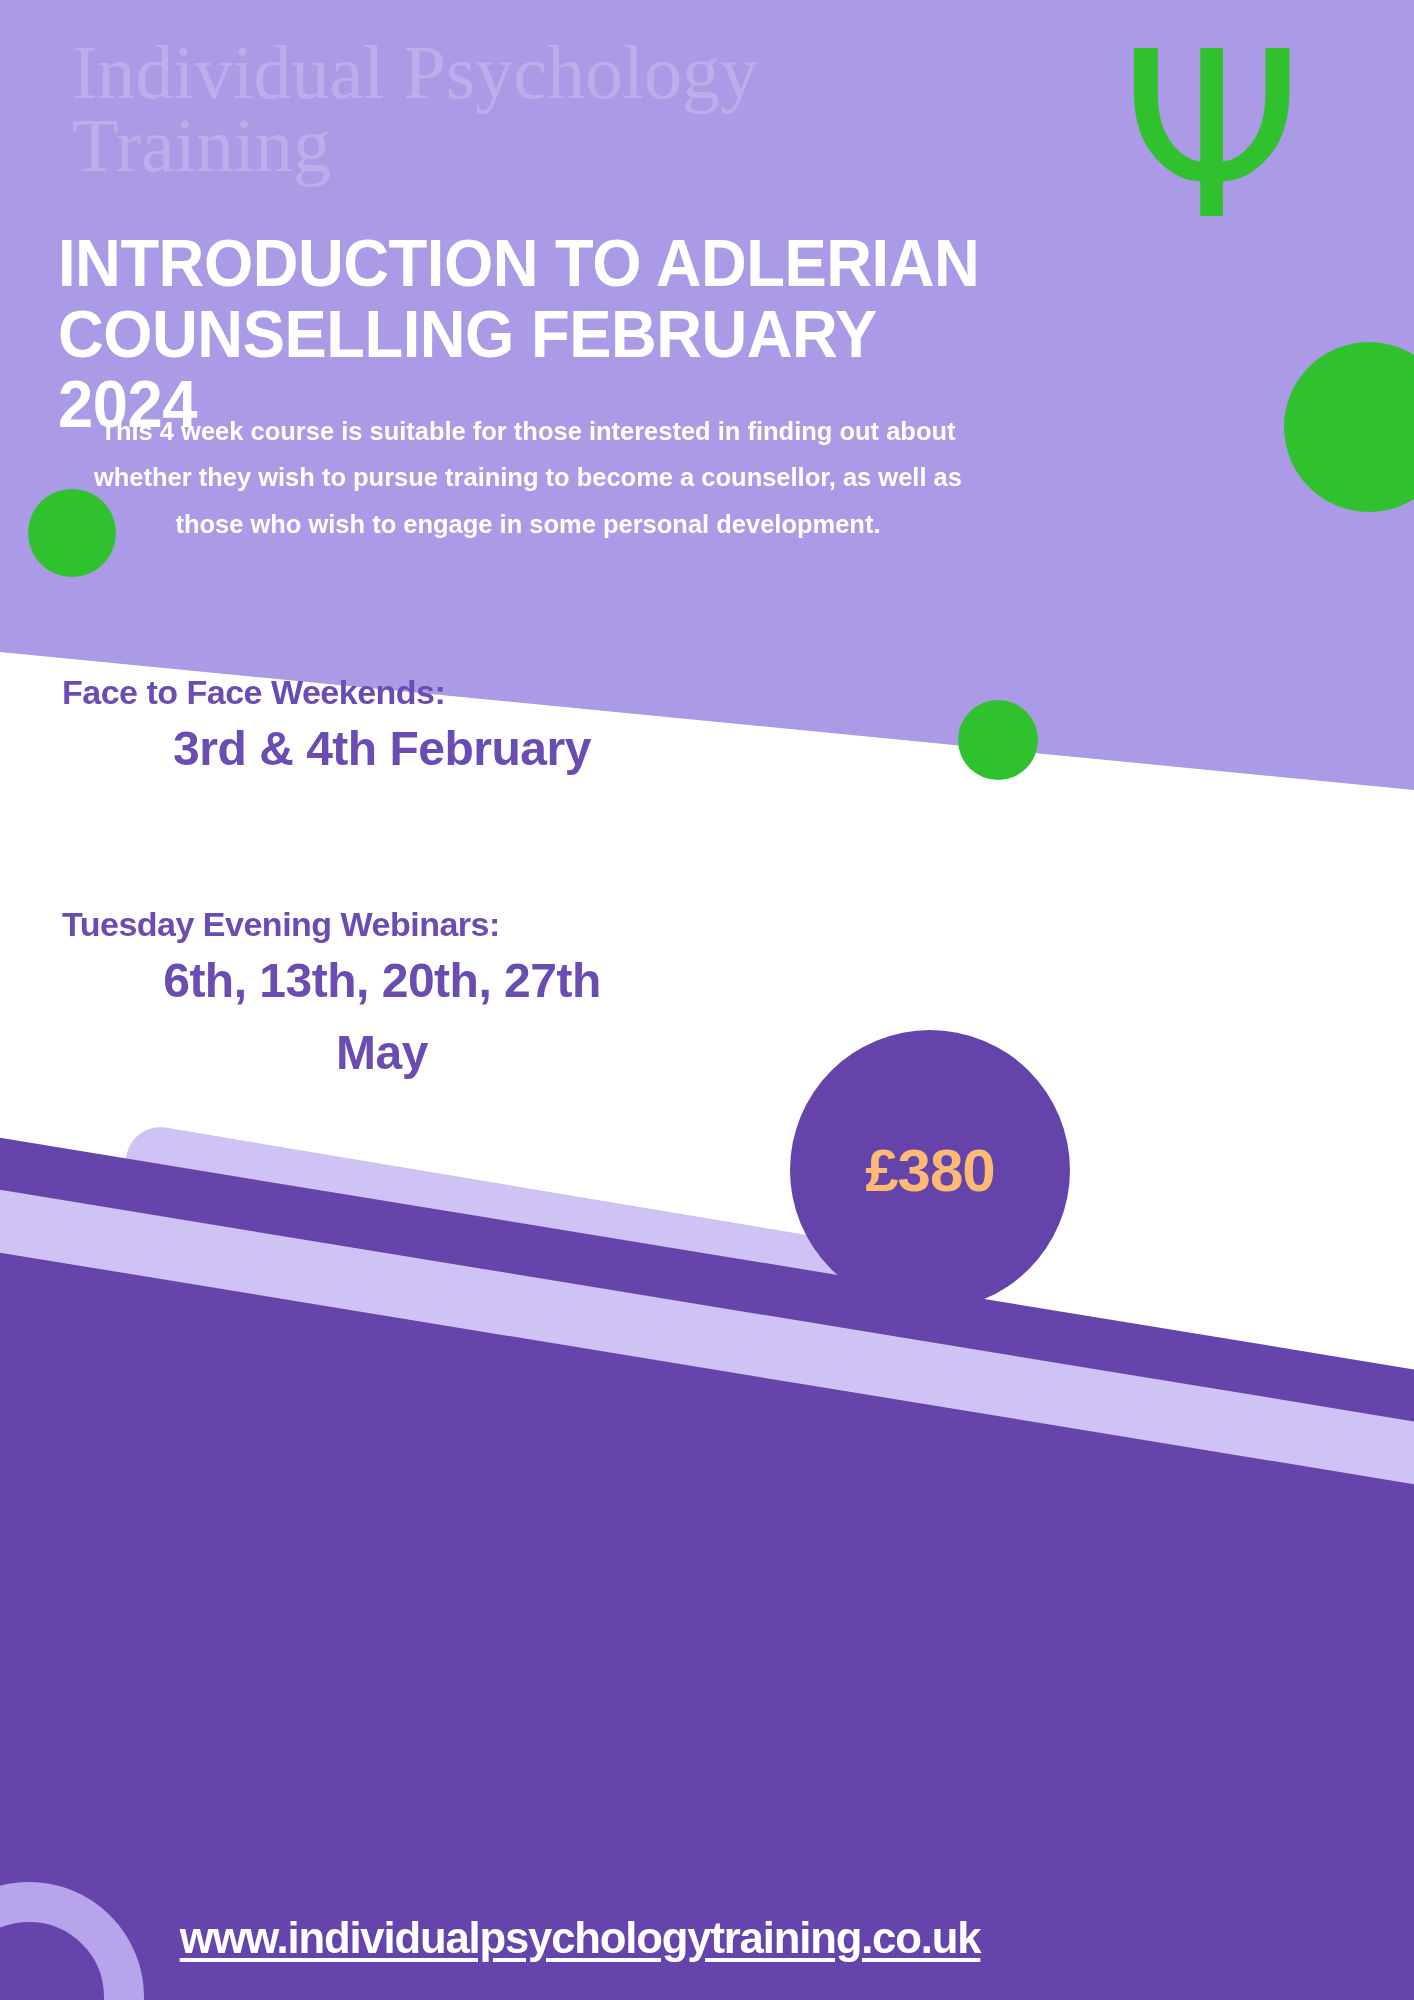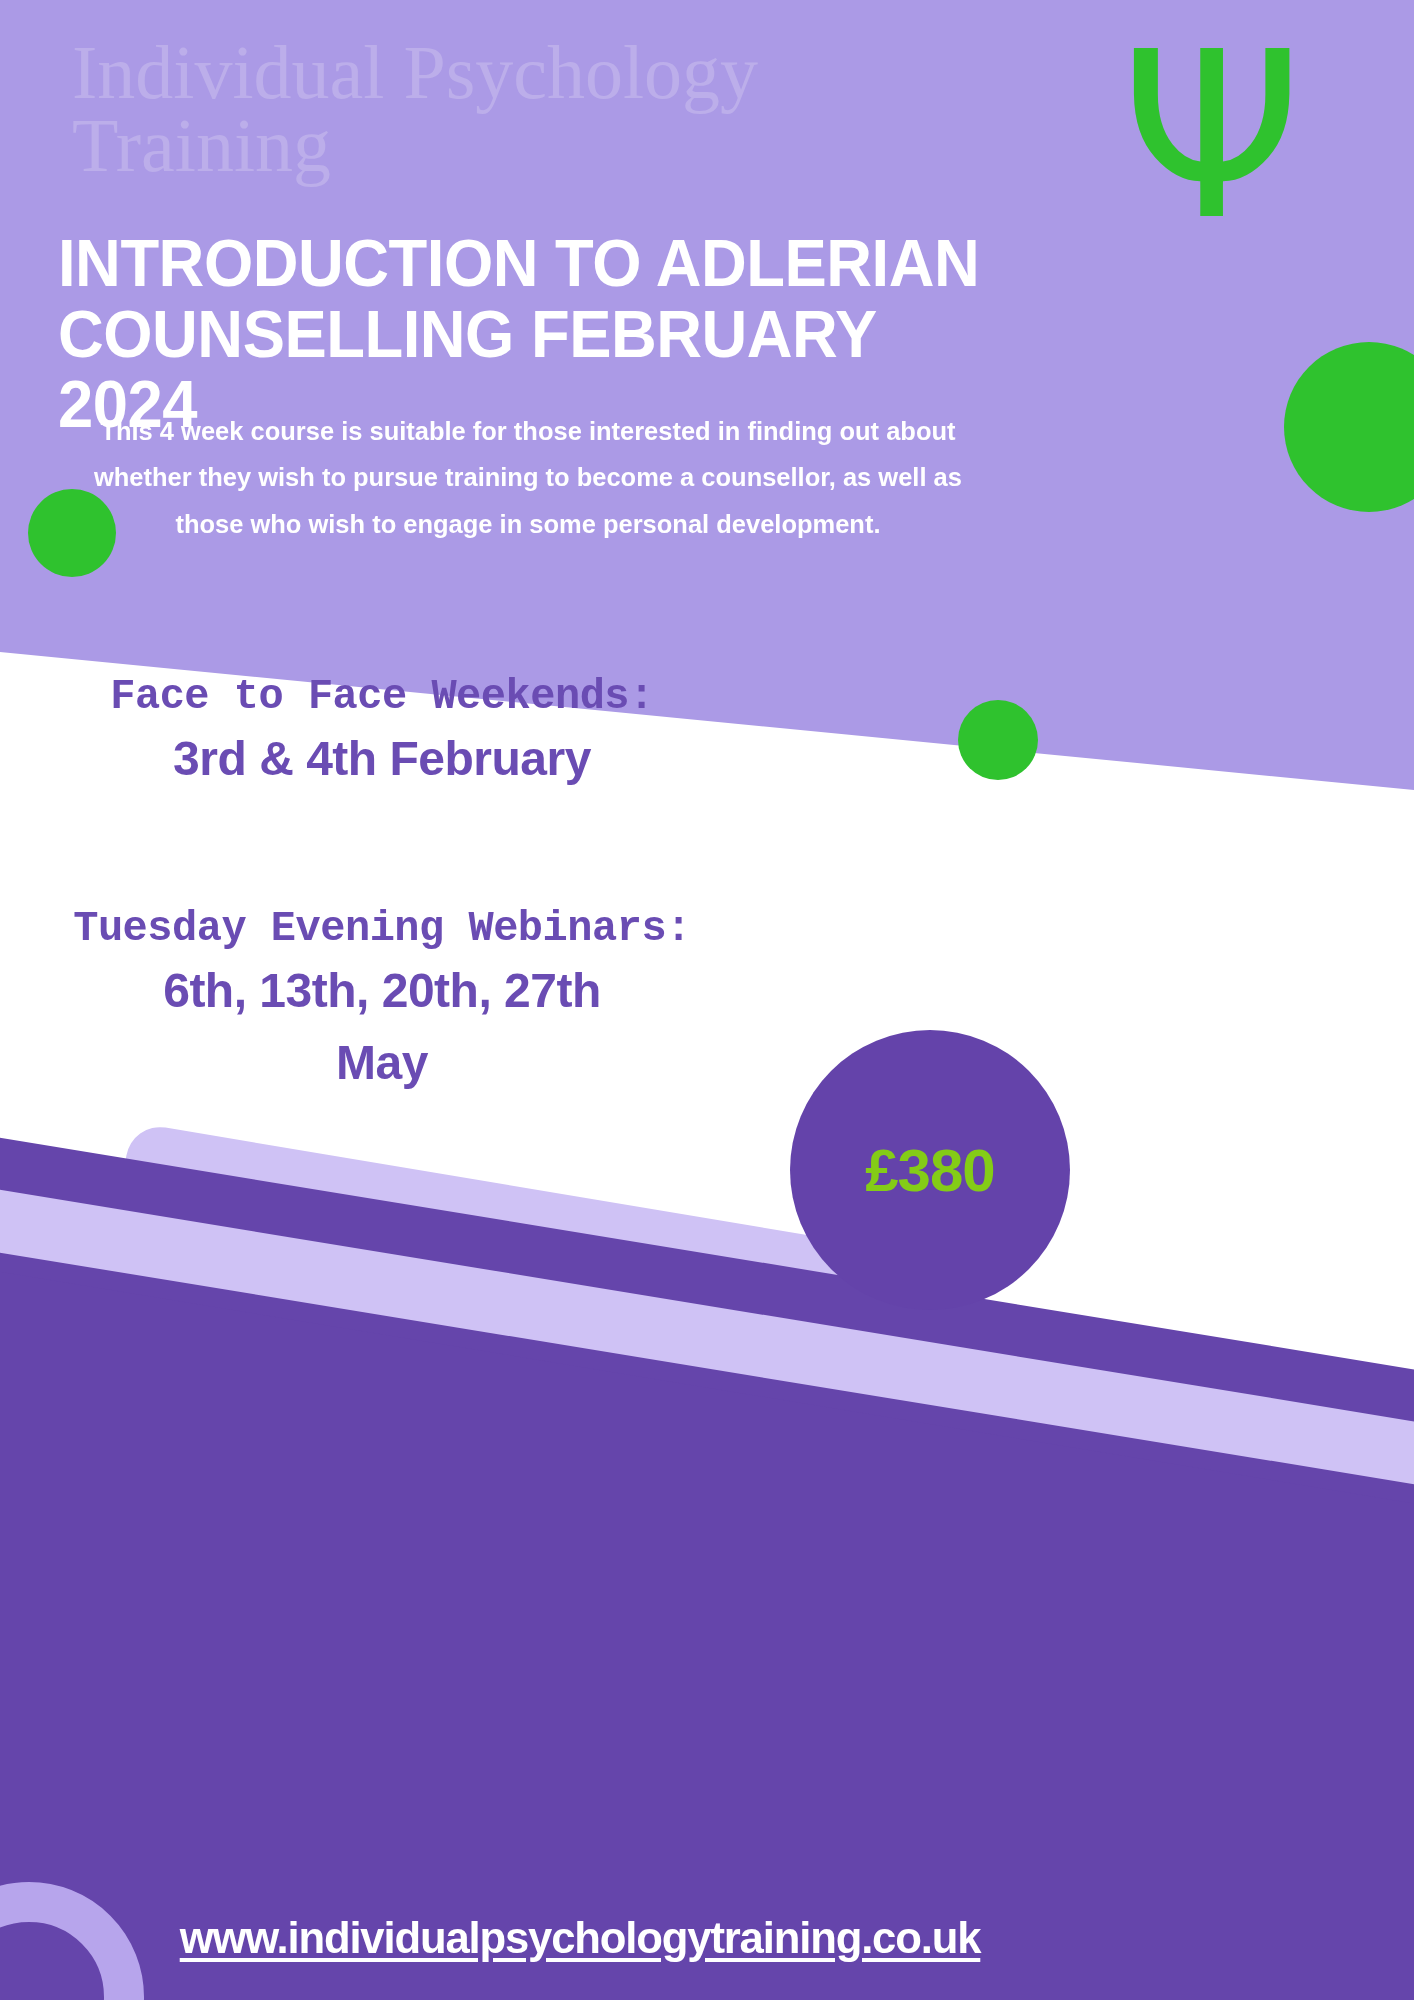--- a/index.html
+++ b/index.html
@@ -64,21 +64,21 @@
   }
 
   
   #price-circle {
     left:790px; top:1030px; width:280px; height:280px;
     border-radius:50%;
     background:#6443aa;
     display:flex; align-items:center; justify-content:center;
   }
   #price-amount {
-    color:#84cc16;
+    color:#fdba74;
     font-size:60px;
     font-weight:bold;
     font-family:"Liberation Sans", sans-serif;
     letter-spacing:-1px;
   }
 
   
   #brand-wrap {
     left:72px; top:36px; width:820px;
   }
@@ -120,22 +120,22 @@
     text-align:center;
     transform:scaleX(0.98);
     transform-origin:left top;
   }
 
   .schedule-block { color:#6a4cb3; }
   #schedule-f2f  { left:62px; top:672px;  width:640px; }
   #schedule-web  { left:62px; top:904px;  width:640px; }
 
   .sched-heading {
-    font-size:42px; font-weight:bold; line-height:1.22;
-    text-align:center; letter-spacing:-0.5px;font-family:Liberation Mono, monospace;
+    font-size:34px; font-weight:bold; line-height:1.22;
+    text-align:left; letter-spacing:-0.5px;
   }
   .sched-line {
     font-size:48px; font-weight:bold; line-height:1.50;
     text-align:center; letter-spacing:-0.5px;
   }
 
   #site-url {
     left:0; top:1912px; width:1160px;
     text-align:center;
     color:#ffffff;

